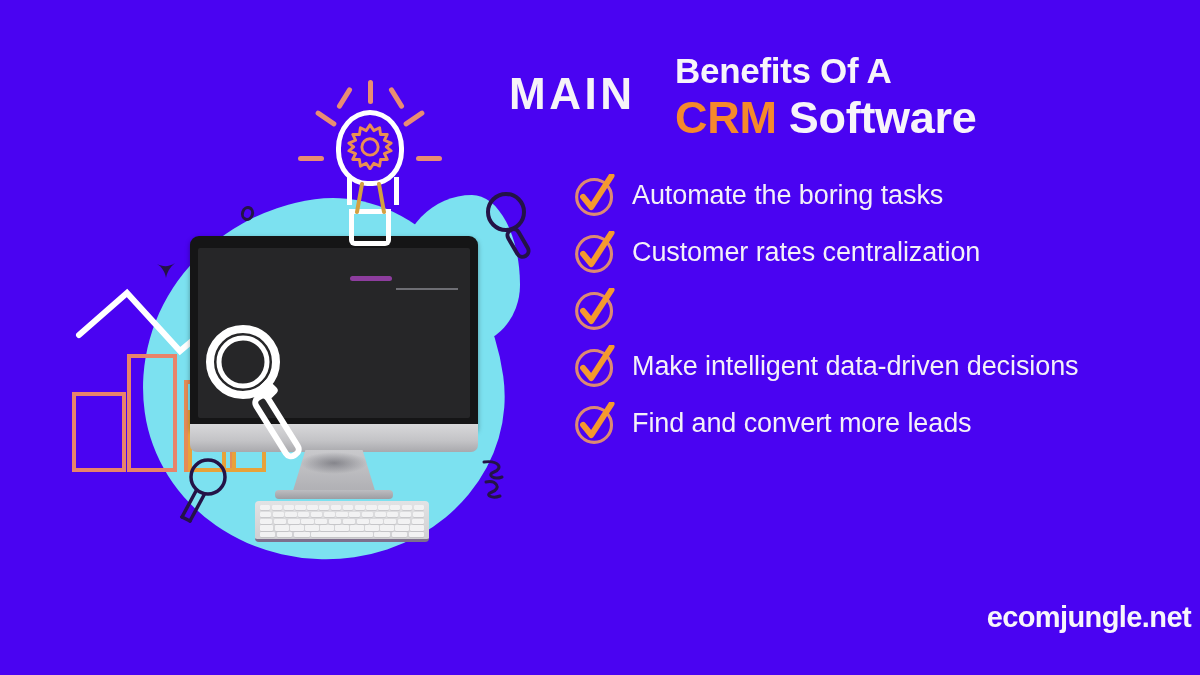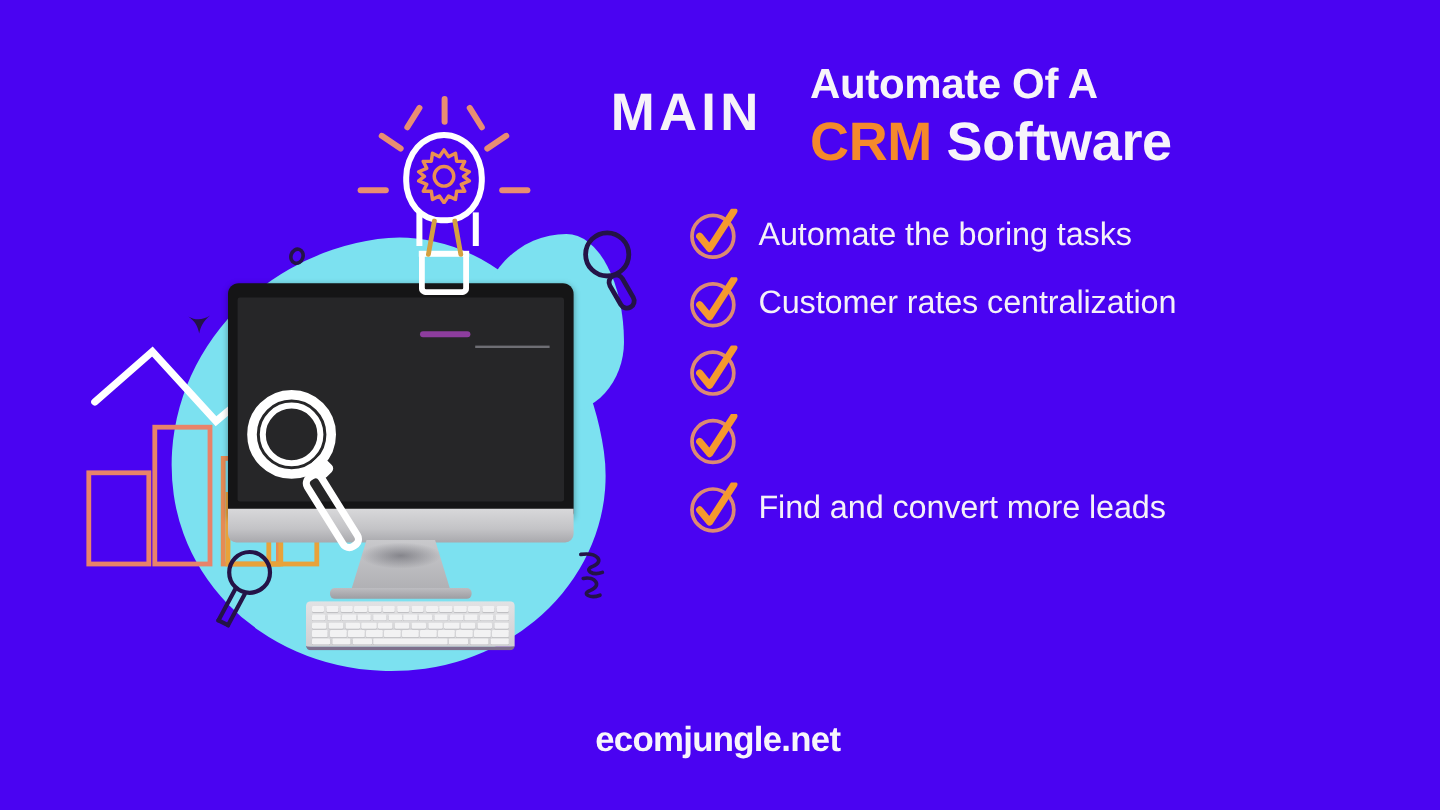--- a/index.html
+++ b/index.html
@@ -172,21 +172,21 @@
   .benefit{ display:flex; align-items:center; margin-bottom:11px; }
   .benefit .check{ flex:0 0 44px; width:44px; height:44px; margin-right:15px; margin-top:2px; }
   .benefit .btext{
     font-size:27px; color:#f4f1f8; line-height:1.30;
     letter-spacing:-.1px; max-width:560px; padding-top:1px;
   }
   .benefit.wrap .btext{ max-width:490px; }
 
   .footer-logo{
     position:absolute; left:0; top:601px; width:695px;
-    text-align:left;
+    text-align:right;
     font-size:29px; font-weight:bold; color:#f7f5fb;
     letter-spacing:-.6px;
   }
   .footer-logo .shift{ position:relative; left:-9px; }
 </style>
 </head>
 <body>
 
 <div id="stage" style="background: rgb(74, 3, 242);">
 
@@ -344,21 +344,21 @@
       <path d="M4 4 C18 2 24 10 14 14 C6 17 14 22 22 19" fill="none" stroke="#241347" stroke-width="3" stroke-linecap="round"></path>
       <path d="M6 24 C16 22 22 30 12 34 C4 37 12 41 20 38" fill="none" stroke="#241347" stroke-width="3" stroke-linecap="round"></path>
     </svg>
   </div>
 
   <div id="content">
 
     <div class="headline">
       <div class="headline-main">MAIN</div>
       <div class="headline-right">
-        <div class="headline-l1">Automate Of A</div>
+        <div class="headline-l1">Benefits Of A</div>
         <div class="headline-l2">
           <span class="crm">CRM</span><span> Software</span>
         </div>
       </div>
     </div>
 
     <div class="benefits">
 
       <div class="benefit">
         <svg class="check" viewBox="0 0 48 48">
@@ -381,20 +381,21 @@
           <circle cx="23" cy="25" r="19" fill="none" stroke="#dd8a72" stroke-width="3.4"></circle>
           <path d="M11 25 L20 36 L42 2" fill="none" stroke="#f5992e" stroke-width="6.5" stroke-linecap="round" stroke-linejoin="round"></path>
         </svg>
       </div>
 
       <div class="benefit wrap">
         <svg class="check" viewBox="0 0 48 48">
           <circle cx="23" cy="25" r="19" fill="none" stroke="#dd8a72" stroke-width="3.4"></circle>
           <path d="M11 25 L20 36 L42 2" fill="none" stroke="#f5992e" stroke-width="6.5" stroke-linecap="round" stroke-linejoin="round"></path>
         </svg>
+        <div class="btext">Make intelligent data-driven decisions</div>
       </div>
 
       <div class="benefit">
         <svg class="check" viewBox="0 0 48 48">
           <circle cx="23" cy="25" r="19" fill="none" stroke="#dd8a72" stroke-width="3.4"></circle>
           <path d="M11 25 L20 36 L42 2" fill="none" stroke="#f5992e" stroke-width="6.5" stroke-linecap="round" stroke-linejoin="round"></path>
         </svg>
         <div class="btext">Find and convert more leads</div>
       </div>
     </div>

